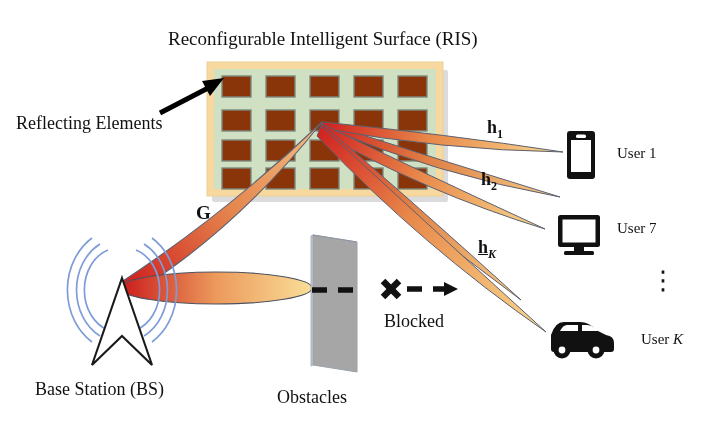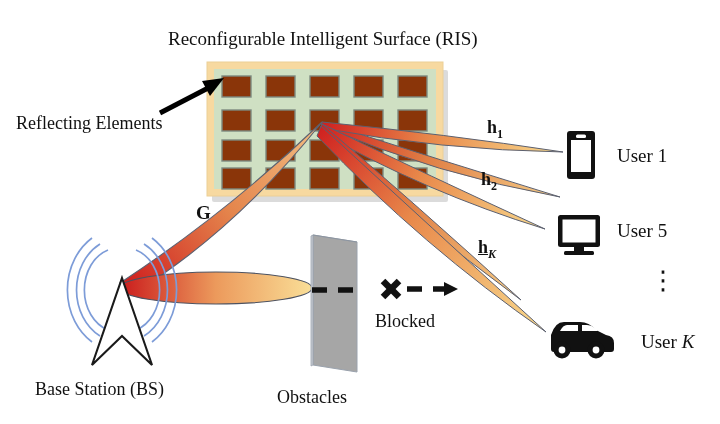--- a/index.html
+++ b/index.html
@@ -6,21 +6,21 @@
   body{
     width:720px;height:424px;position:relative;overflow:hidden;
     font-family:"Liberation Serif","DejaVu Serif",serif;
     color:#111;
   }
   #stage{position:absolute;inset:0;width:720px;height:424px;}
   svg#scene{position:absolute;left:0;top:0;width:720px;height:424px;}
   .lbl{position:absolute;white-space:nowrap;line-height:1;}
   .title{font-size:19px;}
   .cap{font-size:18px;}
-  .user{font-size:19px;}
+  .user{font-size:15px;}
   .hlabel{font-weight:bold;font-size:18px;}
   .hlabel sub{font-weight:bold;font-size:12px;}
   .hlabel sub.it{font-style:italic;}
   .gl{font-weight:bold;font-size:19px;}
   .it{font-style:italic;}
   .dots{font-size:26px;letter-spacing:0;line-height:9px;text-align:center;}
 </style>
 </head>
 <body>
 
@@ -194,27 +194,27 @@
   <div class="lbl hlabel" style="left:481px;top:170px;">
     <span>h</span><sub>2</sub>
   </div>
 
   <div class="lbl hlabel" style="left:478px;top:238px;text-decoration:underline;">
     <span>h</span><sub class="it">K</sub>
   </div>
 
   <div class="lbl user" style="left:617px;top:146px;">User 1</div>
 
-  <div class="lbl user" style="left:617px;top:221px;">User 5</div>
+  <div class="lbl user" style="left:617px;top:221px;">User 7</div>
 
   <div class="lbl user" style="left:617px;top:332px;margin-left:24px;">
     <span>User </span><span class="it">K</span>
   </div>
 
   <div class="lbl dots" style="left:650px;top:276px;">⋮</div>
 
-  <div class="lbl cap" style="left:375px;top:312px;font-family:Liberation Serif, serif;">Blocked</div>
+  <div class="lbl cap" style="left:384px;top:312px;font-family:Liberation Serif, serif;">Blocked</div>
 
   <div class="lbl cap" style="left:35px;top:380px;">Base Station (BS)</div>
 
   <div class="lbl cap" style="left:277px;top:388px;">Obstacles</div>
 
 </div>
 
 </body></html>

